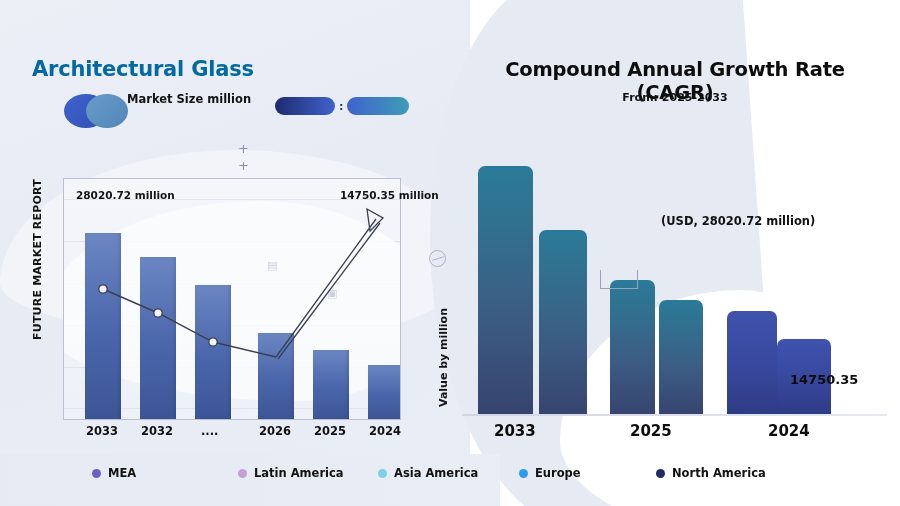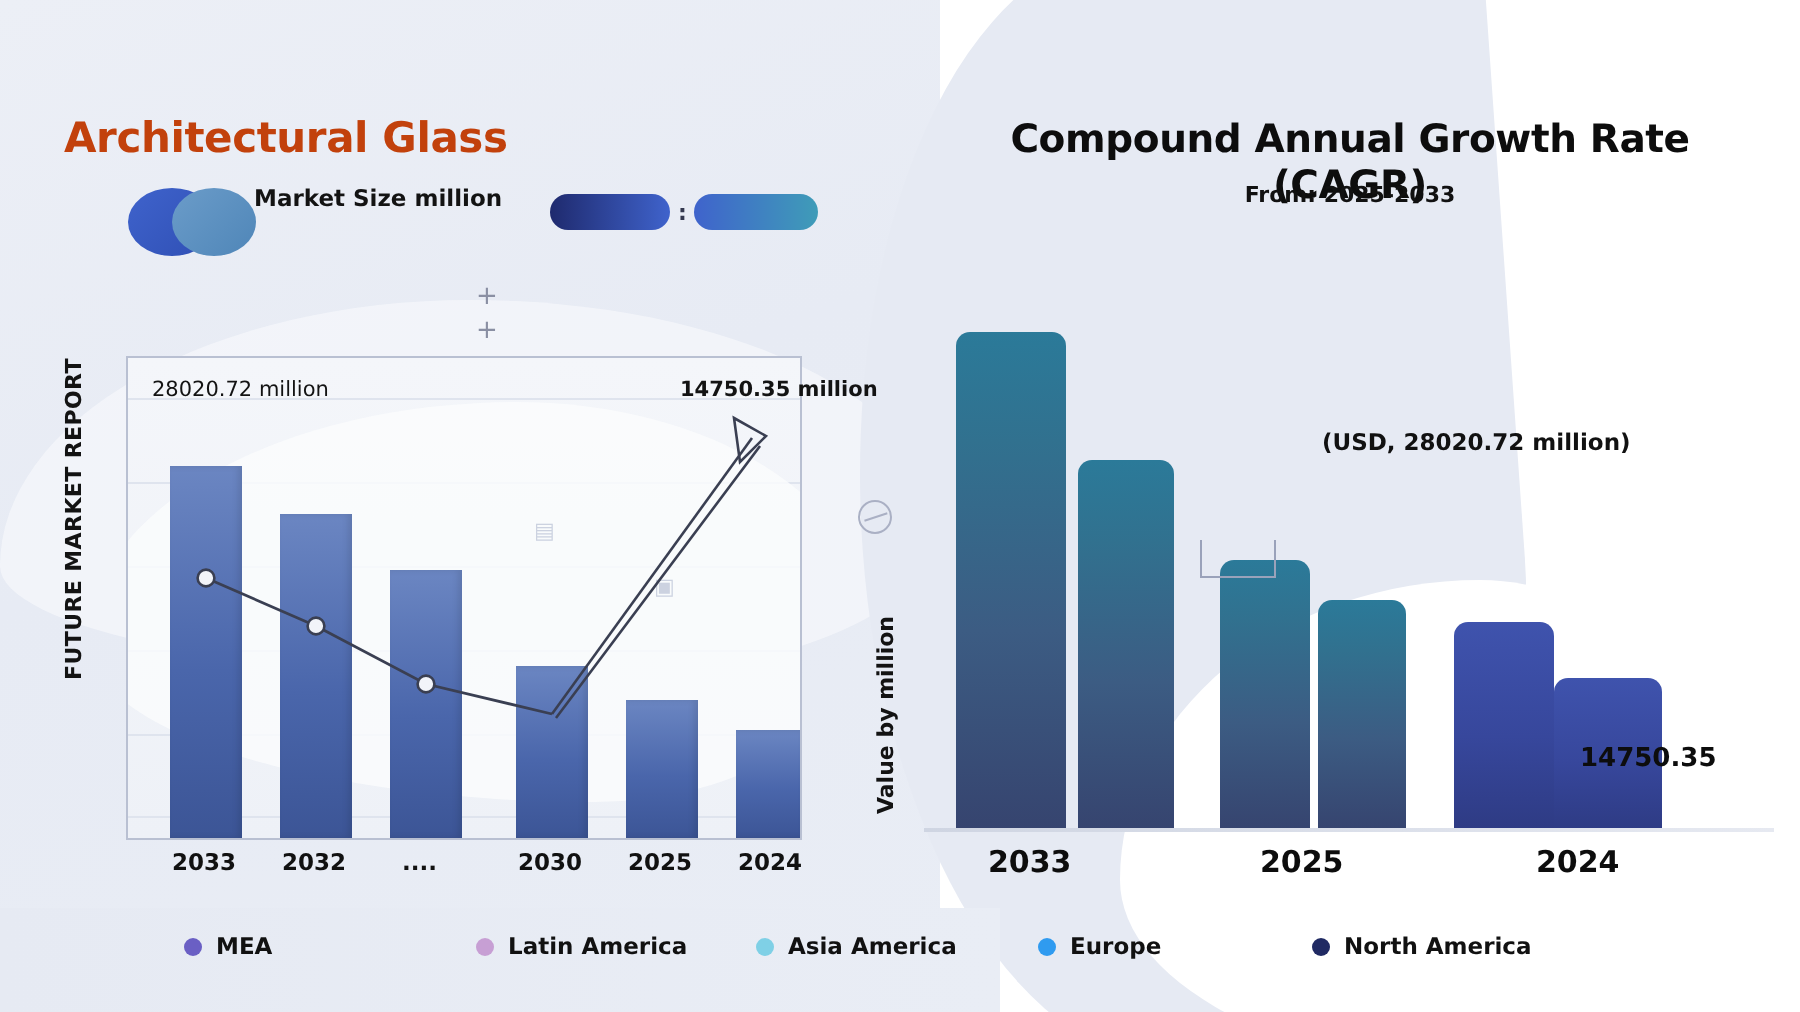--- a/index.html
+++ b/index.html
@@ -33,21 +33,21 @@
     border-radius:60% 40% 30% 70% / 60% 50% 50% 40%;
   }
   .bg-bottom-left {
     position:absolute; left:0; bottom:0; width:500px; height:52px;
     background:linear-gradient(90deg,#e6eaf3 0%,#e9edf5 100%);
   }
 
   
   .title-main {
     position:absolute; left:32px; top:57px;
-    font-size:21px; font-weight:bold; color:#c2410c; letter-spacing:-0.2px;
+    font-size:21px; font-weight:bold; color:#0369a1; letter-spacing:-0.2px;
     white-space:nowrap;
   }
   .title-second {
     position:absolute; left:35px; top:88px;
     font-size:21px; font-weight:bold; color:#101010; letter-spacing:-0.2px;
     z-index:4;
   }
   .logo-mark { position:absolute; left:64px; top:94px; width:64px; height:34px; z-index:2; }
   .logo-c1 {
     position:absolute; left:0; top:0; width:44px; height:34px; border-radius:22px/17px;
@@ -107,21 +107,21 @@
     box-shadow:inset -2px 0 3px rgba(0,0,0,.10);
   }
   .lc-note1, .lc-note2 {
     position:absolute; color:#ccd2e0; font-size:11px;
   }
   .lc-note1 { left:203px; top:80px; }
   .lc-note2 { left:263px; top:108px; }
 
   .lc-val-left {
     position:absolute; left:76px; top:189px;
-    font-size:10.5px; font-weight:normal; color:#131313;
+    font-size:10.5px; font-weight:bold; color:#131313;
   }
   .lc-val-right {
     position:absolute; left:340px; top:189px;
     font-size:10.5px; font-weight:bold; color:#131313;
   }
   .lc-ticks {
     position:absolute; left:63px; top:424px; width:338px; height:20px;
   }
   .lc-ticks span {
     position:absolute; font-size:11.5px; font-weight:bold; color:#111; white-space:nowrap;
@@ -255,21 +255,21 @@
     </svg>
   </div>
 
   <div class="lc-val-left">28020.72 million</div>
   <div class="lc-val-right">14750.35 million</div>
 
   <div class="lc-ticks">
     <span style="left:23px">2033</span>
     <span style="left:78px">2032</span>
     <span style="left:138px">....</span>
-    <span style="left:196px">2030</span>
+    <span style="left:196px">2026</span>
     <span style="left:251px">2025</span>
     <span style="left:306px">2024</span>
   </div>
 
   <div class="cagr-title">Compound Annual Growth Rate (CAGR)</div>
   <div class="cagr-sub">From: 2025-2033</div>
   <div class="cagr-unit">(USD, 28020.72 million)</div>
 
   <div class="rc-axis-label">Value by million</div>
 

